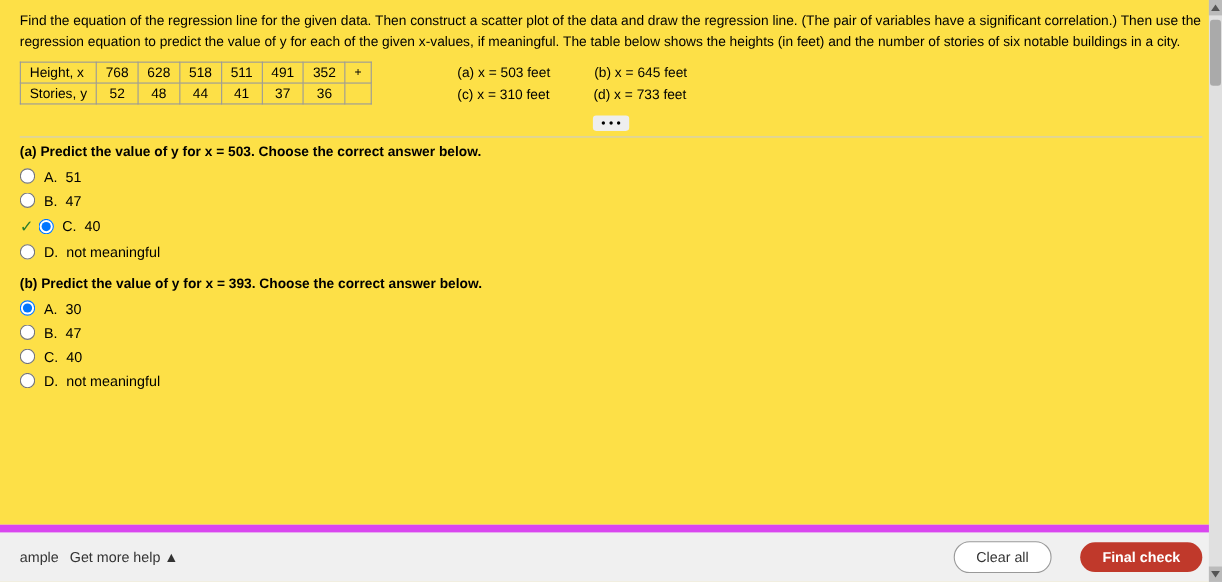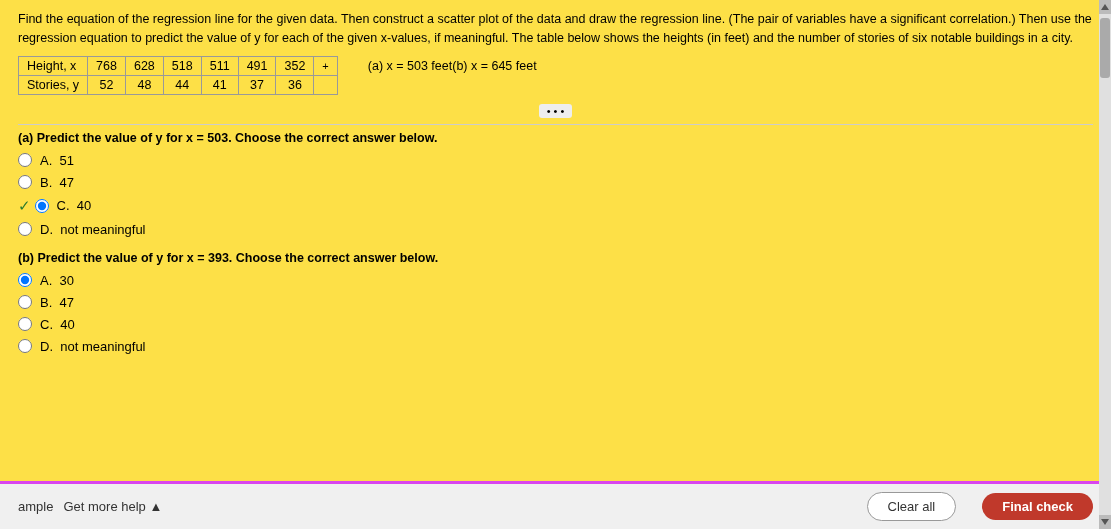--- a/index.html
+++ b/index.html
@@ -51,20 +51,22 @@
     }
     .x-values {
       margin-left: 30px;
       display: flex;
       flex-direction: column;
       font-size: 12.5px;
       line-height: 1.6;
     }
     .x-values-row {
       display: flex;
+      gap: 40px;
+      margin-left: 48px;
     }
     .divider-line {
       border: none;
       border-top: 1px solid #ccc;
       margin: 6px 0;
     }
     .question-section {
       margin-bottom: 14px;
     }
     .question-label {
@@ -84,21 +86,21 @@
       width: 14px;
       height: 14px;
       cursor: pointer;
     }
     .radio-label {
       font-size: 13px;
       text-align: center;
     }
     .bottom-bar {
       background: #f0f0f0;
-      border-top: 3px solid #d946ef;
+      border-top: 7px solid #d946ef;
       padding: 8px 18px;
       display: flex;
       align-items: center;
       justify-content: space-between;
     }
     .bottom-left {
       display: flex;
       align-items: center;
       gap: 10px;
       font-size: 13px;
@@ -215,20 +217,24 @@
           <td></td>
         </tr>
       </tbody>
         </table>
 
       <div class="x-values">
         <div class="x-values-row">
           <span>(a) x = 503 feet</span>
           <span>(b) x = 645 feet</span>
         </div>
+        <div class="x-values-row">
+          <span>(c) x = 310 feet</span>
+          <span>(d) x = 733 feet</span>
+        </div>
       </div>
     </div>
 
     <div style="text-align:center; margin-bottom:6px;">
       <span style="cursor:pointer; font-size:11px; background:#eee; padding:1px 8px; border-radius:3px;">• • •</span>
     </div>
 
     <hr class="divider-line">
 
     <div class="question-section">

